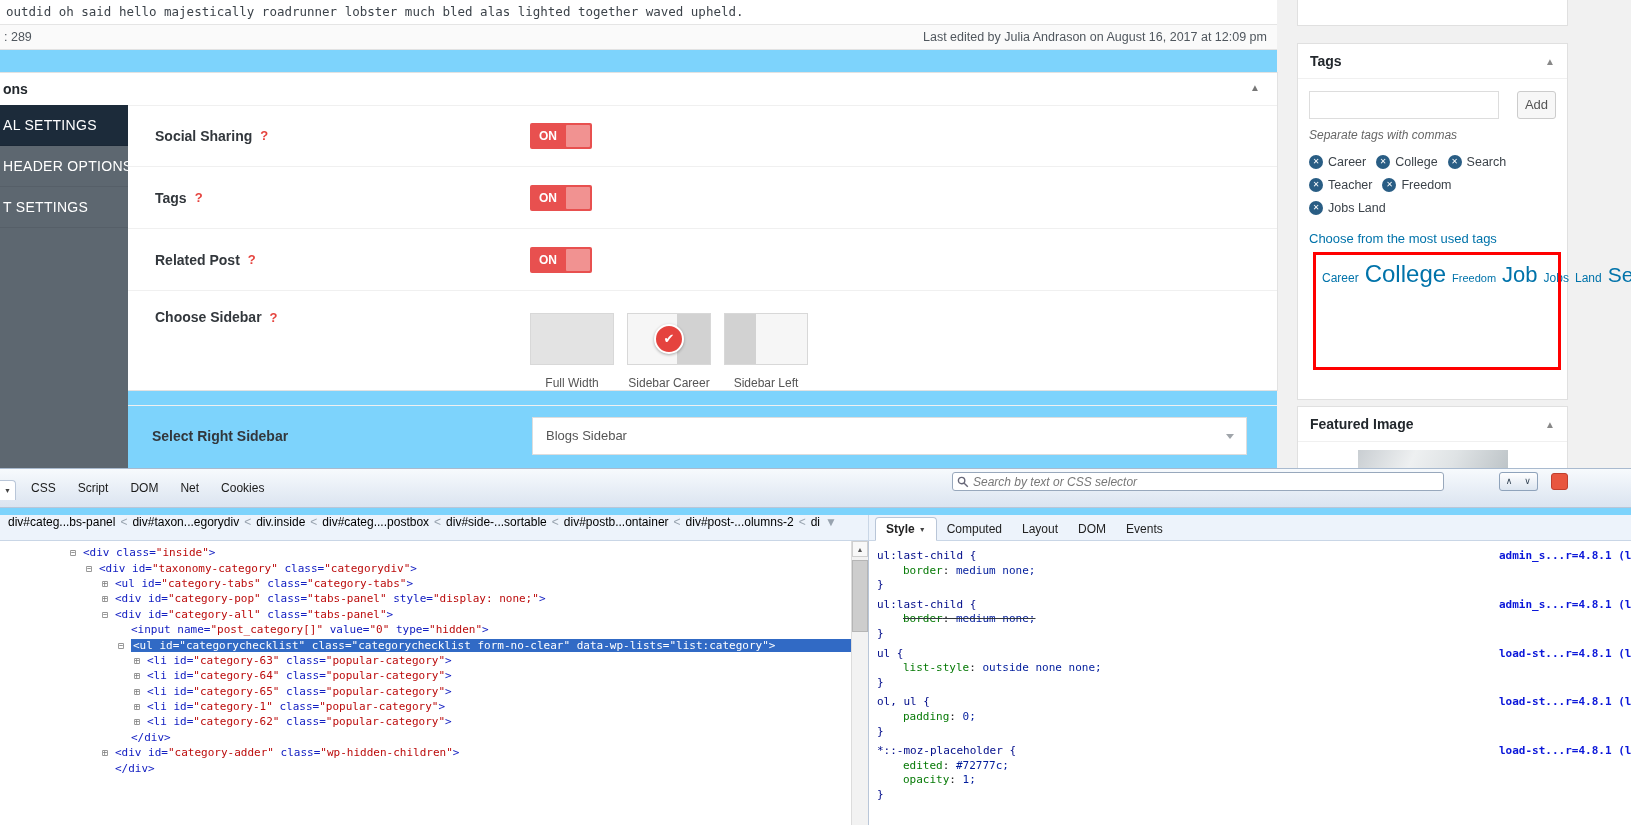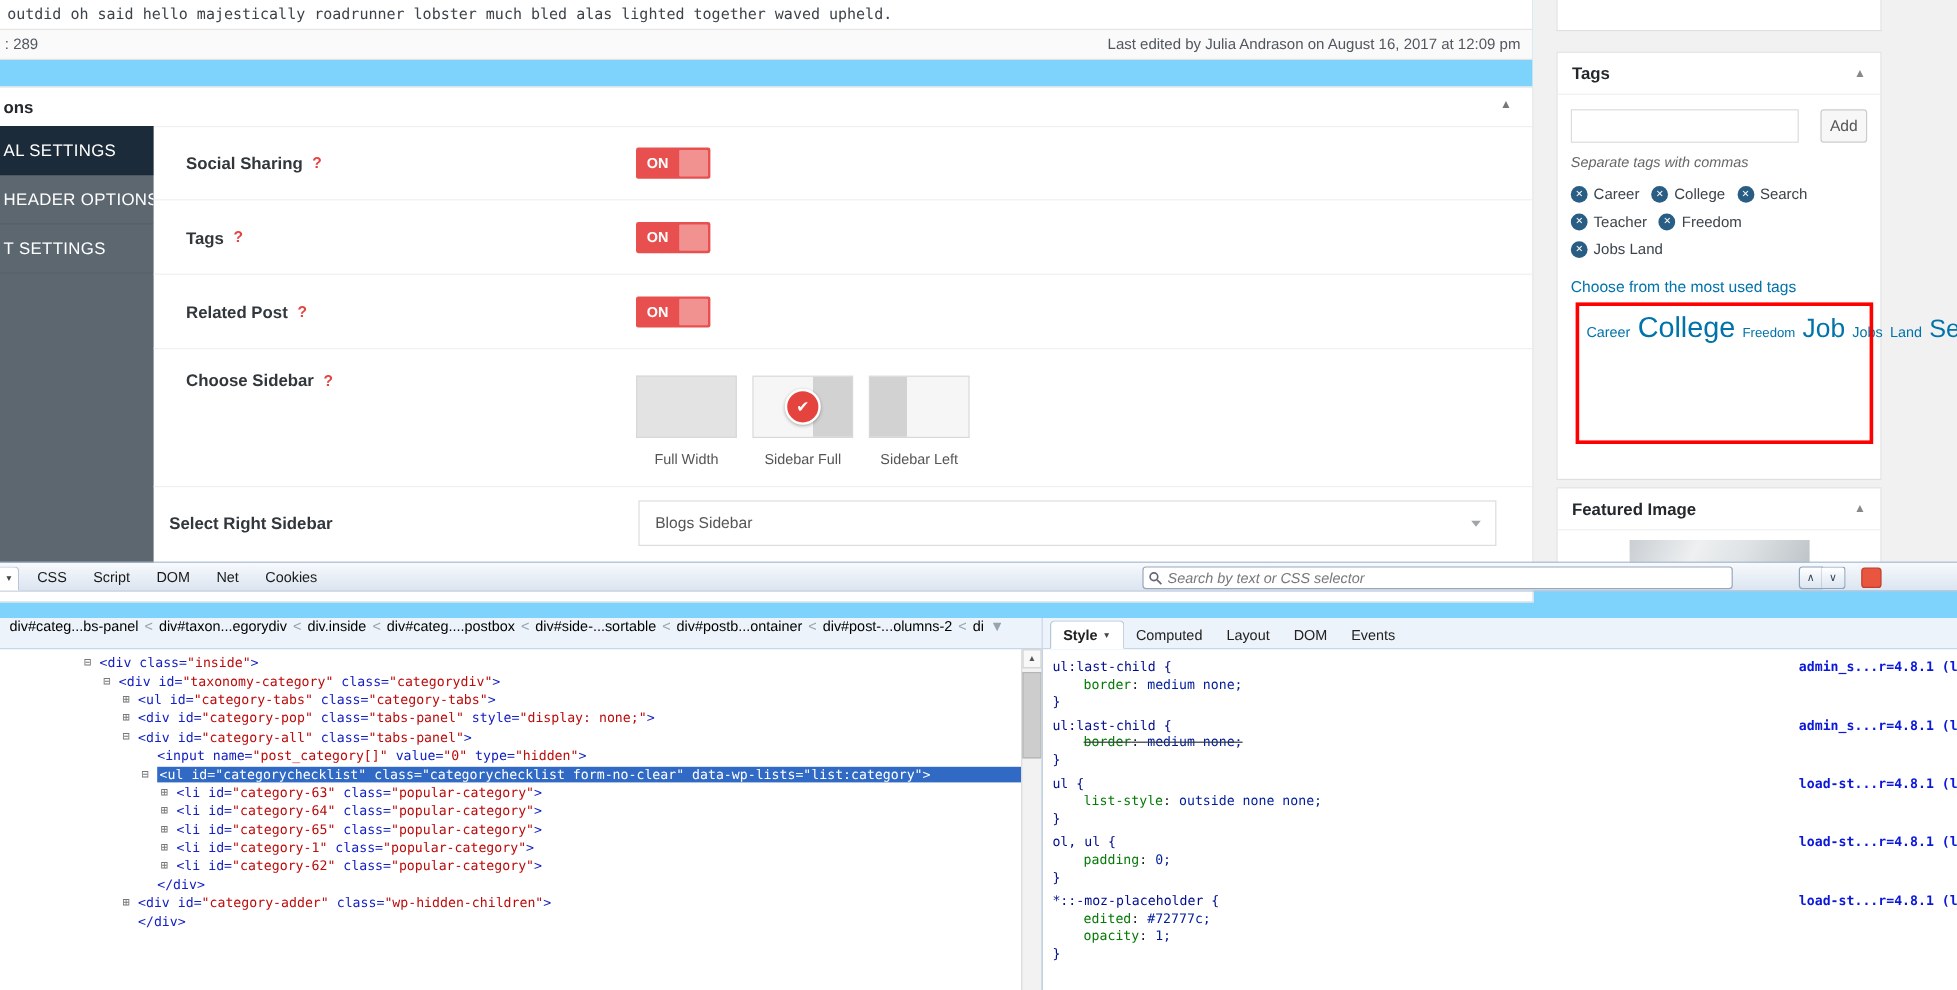--- a/index.html
+++ b/index.html
@@ -9,21 +9,21 @@
 
   
   #editor-line{left:0;top:0;width:1277px;height:25px;border-bottom:1px solid #e5e5e5;
     font-family:"DejaVu Sans Mono",monospace;font-size:12.5px;color:#3c434a;padding:4px 6px;
     white-space:nowrap;overflow:hidden;background:#fff;box-sizing:border-box}
   #status-row{left:0;top:25px;width:1277px;height:25px;background:#fafafa;border-bottom:1px solid #e2e2e2;
     font-size:12.5px;color:#50575e;display:flex;justify-content:space-between;align-items:center;
     padding:0 10px 0 4px;box-sizing:border-box}
 
   
-  #options-box{left:-1px;top:72px;width:1279px;height:430px;background:#fff;border:1px solid #e2e2e2;box-sizing:border-box}
+  #options-box{left:-1px;top:72px;width:1279px;height:319px;background:#fff;border:1px solid #e2e2e2;box-sizing:border-box}
   #opt-header{position:absolute;left:0;top:0;width:100%;height:32px;border-bottom:1px solid #f0f0f0}
   #opt-heading{position:absolute;left:3px;top:8px;font-size:14px;font-weight:bold;color:#23282d}
   #opt-collapse{position:absolute;right:17px;top:9px;font-size:10px;color:#777;cursor:pointer}
   #opt-nav{position:absolute;left:0;top:32px;width:128px;height:376px;background:#5d6770;overflow:hidden}
   .nav-item{height:40px;line-height:40px;color:#fff;font-size:14px;font-weight:normal;padding-left:3px;
     letter-spacing:.3px;border-bottom:1px solid rgba(0,0,0,.07);white-space:nowrap;overflow:hidden;cursor:pointer}
   .nav-item.active{background:#1c2b3a}
   #opt-content{position:absolute;left:128px;top:32px;width:1149px;height:376px}
   .opt-row{display:flex;align-items:center;height:61px;border-bottom:1px solid #f0f0f0;padding-left:27px}
   .opt-left{display:flex;align-items:center;width:375px}
@@ -39,21 +39,21 @@
   .sb-opt{width:84px;text-align:center;position:relative;cursor:pointer}
   .thumb{width:84px;height:52px;background:#e3e3e3;border:1px solid #d8d8d8;position:relative;box-sizing:border-box}
   .t-right{background:linear-gradient(to right,#f6f6f6 0,#f6f6f6 60%,#d2d2d2 60%,#d2d2d2 100%)}
   .t-left{background:linear-gradient(to right,#d2d2d2 0,#d2d2d2 38%,#f6f6f6 38%,#f6f6f6 100%)}
   .sb-label{margin-top:11px;font-size:12px;color:#555}
   .check{position:absolute;left:50%;top:25px;transform:translate(-50%,-50%);width:26px;height:26px;border-radius:50%;
     background:#e5433e;border:2px solid #fff;box-shadow:0 1px 3px rgba(0,0,0,.3);color:#fff;font-size:13px;
     line-height:25px;text-align:center;box-sizing:content-box}
 
   #row-select{height:60px;position:relative}
-  #select-label{position:absolute;left:13px;top:22px;font-size:14px;font-weight:bold;color:#32373c}
+  #select-label{position:absolute;left:24px;top:22px;font-size:14px;font-weight:bold;color:#32373c}
   #sidebar-select{position:absolute;left:404px;top:11px;width:715px;height:38px;border:1px solid #ddd;background:#fff;
     font-size:13px;color:#555;line-height:36px;padding-left:13px;box-sizing:border-box;cursor:pointer}
   #select-caret{position:absolute;right:12px;top:16px;width:0;height:0;border-left:4px solid transparent;
     border-right:4px solid transparent;border-top:5px solid #a0a5aa}
 
   
   #wp-right-bg{left:1277px;top:0;width:354px;height:490px;background:#f1f1f1}
   #top-partial-box{left:1297px;top:0;width:271px;height:26px;background:#fff;border:1px solid #e0e0e0;border-top:none;box-sizing:border-box}
   .metabox{background:#fff;border:1px solid #e0e0e0;box-sizing:border-box}
   #tags-box{left:1297px;top:43px;width:271px;height:357px}
@@ -72,21 +72,21 @@
     align-items:center;justify-content:center;margin-right:5px;cursor:pointer}
   #most-used-link{margin-top:12px;font-size:13px;color:#0073aa;cursor:pointer}
   #tag-cloud{left:1322px;top:259px;width:215px;line-height:1.25}
   #tag-cloud span{color:#0073aa;margin-right:6px;cursor:pointer}
   #red-rect{left:1313px;top:252px;width:248px;height:118px;border:3px solid #ff0000;box-sizing:border-box;pointer-events:none}
   #featured-box{left:1297px;top:406px;width:271px;height:84px}
   #featured-thumb{margin:8px auto 0;width:150px;height:36px;
     background:linear-gradient(115deg,#c9ced2 0%,#eef0f1 35%,#dfe3e5 60%,#b9c0c4 100%)}
 
   
-  #fb-topbar{left:0;top:468px;width:1631px;height:25px;background:linear-gradient(#f7fafd,#dbe4f0);
+  #fb-topbar{left:0;top:468px;width:1631px;height:40px;background:linear-gradient(#f7fafd,#dbe4f0);
     border-top:1px solid #a9bacf;border-bottom:1px solid #b9c6d8;box-sizing:border-box;display:flex;align-items:center}
   #fb-partial-tab{width:16px;height:20px;margin:3px 4px 0 0;background:#fff;border:1px solid #b9c6d8;border-bottom:none;
     border-left:none;border-radius:0 4px 0 0;font-size:7px;color:#444;text-align:center;line-height:19px;box-sizing:border-box;cursor:pointer}
   #fb-tabs{display:flex}
   .fb-tab{font-size:12px;color:#1a1a1a;padding:3px 11px;cursor:pointer}
   #fb-search{position:absolute;left:952px;top:3px;width:492px;height:19px;border:1px solid #98a8bc;border-radius:3px;
     background:#fff;font-size:12px;color:#444;padding:0 4px 0 20px;box-sizing:border-box;font-family:"Liberation Sans",sans-serif}
   #fb-search::placeholder{font-style:italic;color:#777}
   #fb-search-icon{position:absolute;left:957px;top:7px}
   .fb-btn{position:absolute;top:3px;width:20px;height:19px;border:1px solid #8fa3bb;background:linear-gradient(#fff,#dce5f0);
@@ -200,21 +200,21 @@
         </div>
         <div id="sb-options">
             <div class="sb-opt">
               <div class="thumb t-full"></div>
               <div class="sb-label">Full Width</div>
             </div>
             <div class="sb-opt">
               <div class="thumb t-right">
                 <div class="check">✔</div>
               </div>
-              <div class="sb-label">Sidebar Full</div>
+              <div class="sb-label">Sidebar Career</div>
             </div>
             <div class="sb-opt">
               <div class="thumb t-left"></div>
               <div class="sb-label">Sidebar Left</div>
             </div>
           </div>
       </div>
       <div id="row-select">
         <span id="select-label">Select Right Sidebar</span>
         <div id="sidebar-select">

